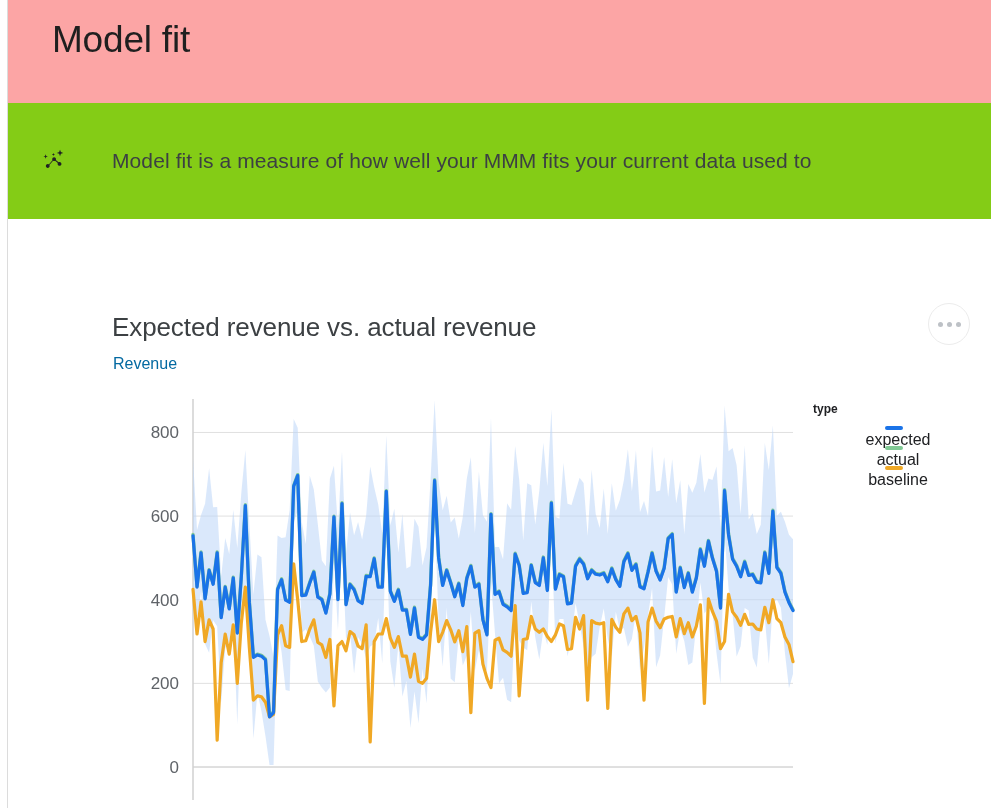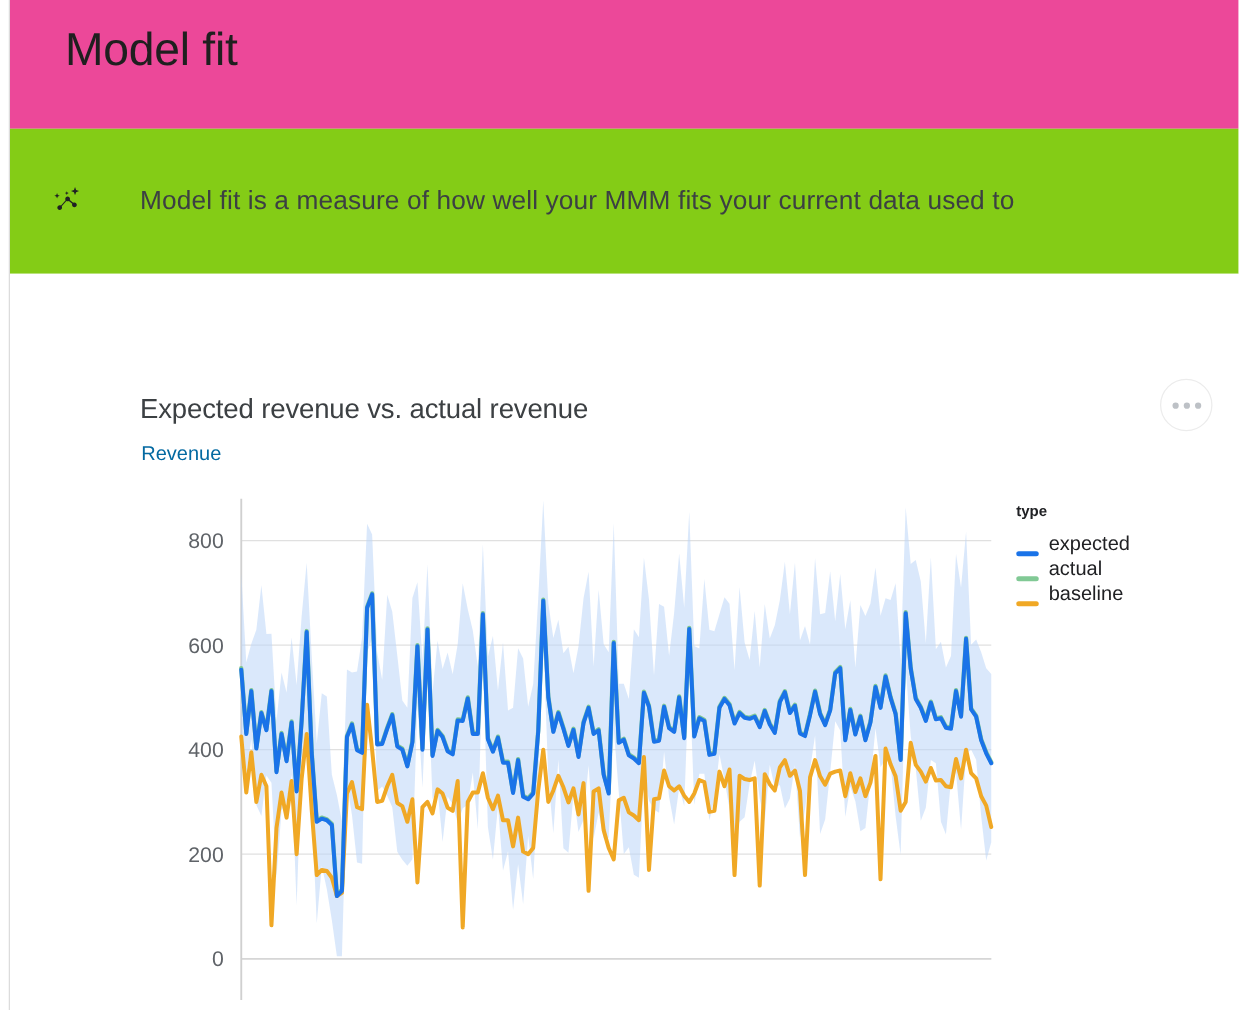--- a/index.html
+++ b/index.html
@@ -24,21 +24,21 @@
     height: 808px;
     background: #dcdcdc;
   }
   
   .page-header {
     position: absolute;
     left: 8px;
     top: 0;
     width: 983px;
     height: 103px;
-    background: #ec4899;
+    background: #fca5a5;
   }
   .page-title {
     position: absolute;
     left: 44px;
     top: 17px;
     font-size: 37px;
     font-weight: 400;
     color: #1f1f1f;
     letter-spacing: -0.2px;
     line-height: 46px;
@@ -84,21 +84,21 @@
     left: 8px;
     top: 219px;
     width: 983px;
     height: 589px;
     background: #ffffff;
   }
   .card-title {
     position: absolute;
     left: 104px;
     top: 91px;
-    font-size: 22px;
+    font-size: 26px;
     font-weight: 400;
     color: #3c4043;
     line-height: 34px;
     white-space: nowrap;
     letter-spacing: -0.1px;
   }
   .card-subtitle {
     position: absolute;
     left: 105px;
     top: 134px;
@@ -155,24 +155,25 @@
   }
   .legend-title {
     font-size: 12px;
     font-weight: bold;
     color: #202124;
     margin-bottom: 7px;
     line-height: 20px;
   }
   .legend-row {
     display: flex;
-    align-items: flex-end;
+    align-items: center;
     height: 19px;
     margin-bottom: 1px;
     cursor: pointer;
+    flex-direction: column;
   }
   .legend-swatch {
     width: 18px;
     height: 4px;
     border-radius: 2px;
     margin-right: 8px;
     flex: 0 0 auto;
   }
   .legend-label {
     font-size: 16px;

